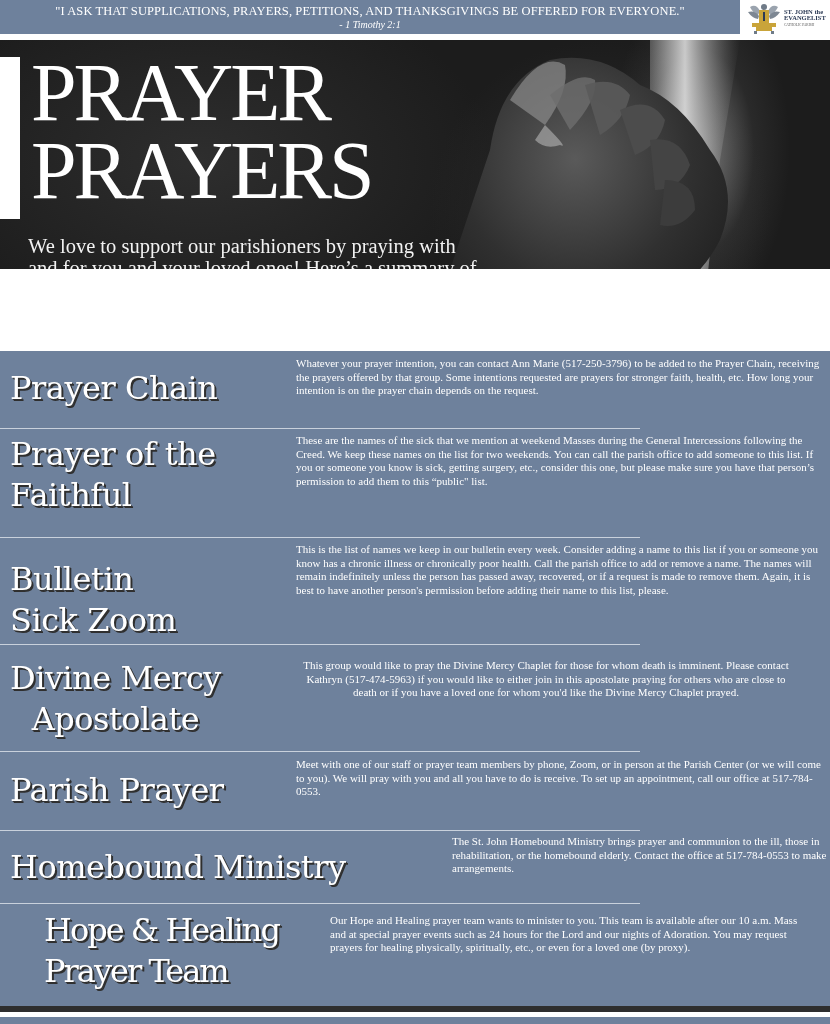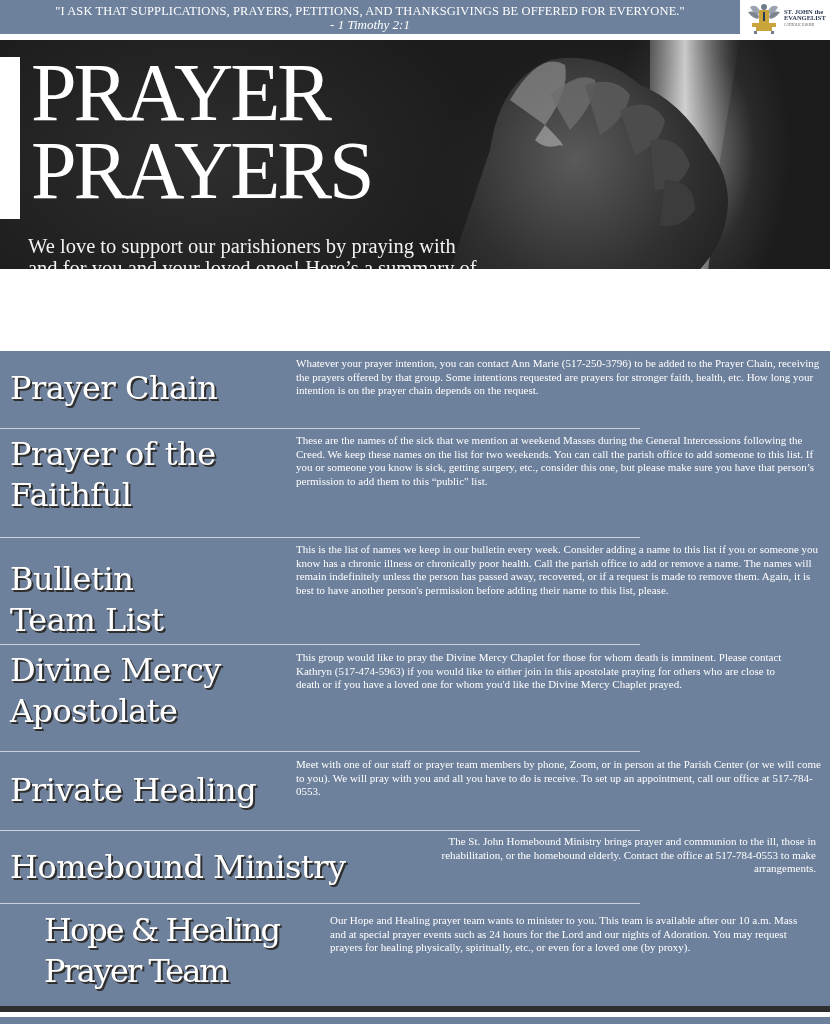--- a/index.html
+++ b/index.html
@@ -2,21 +2,21 @@
 <html><head>
   <meta charset="utf-8">
   <style>
     * { margin: 0; padding: 0; box-sizing: border-box; }
     html, body { width: 830px; height: 1024px; overflow: hidden; background: #ffffff; }
     body { position: relative; font-family: "DejaVu Serif", "Liberation Serif", serif; }
 
     
     .topbar { position: absolute; left: 0; top: 0; width: 740px; height: 34px; background: #6e819c; color: #fff; text-align: center; }
     .topbar .quote { font-family: "Liberation Serif", serif; font-size: 12.5px; letter-spacing: 0.1px; line-height: 14px; padding-top: 4px; }
-    .topbar .cite { font-family: "Liberation Serif", serif; font-style: italic; font-size: 13px; line-height: 13px; }
+    .topbar .cite { font-family: "Liberation Serif", serif; font-style: italic; font-size: 10px; line-height: 13px; }
     .logo { position: absolute; left: 742px; top: 0; width: 88px; height: 36px; background: #fff; display: flex; align-items: center; }
     .logo .crest { width: 36px; height: 34px; margin-left: 4px; }
     .logo .lt { font-family: "Liberation Serif", serif; color: #2b3a55; margin-left: 2px; line-height: 1; }
     .logo .lt .l1 { font-size: 6.5px; font-weight: bold; display: block; }
     .logo .lt .l2 { font-size: 6.5px; font-weight: bold; display: block; }
     .logo .lt .l3 { font-size: 3.5px; display: block; margin-top: 2px; color: #555; }
 
     
     .hero { position: absolute; left: 0; top: 40px; width: 830px; height: 229px; overflow: hidden;
       background:
@@ -112,40 +112,40 @@
   </div>
   <div class="sep" style="top:77px;"></div>
 
   <div class="sec" style="top:78px;height:108px;">
     <div class="label" style="top:5px;"><span>Prayer of the</span><br><span>Faithful</span></div>
     <div class="desc" style="left:296px;top:5px;width:528px;">These are the names of the sick that we mention at weekend Masses during the General Intercessions following the Creed. We keep these names on the list for two weekends. You can call the parish office to add someone to this list. If you or someone you know is sick, getting surgery, etc., consider this one, but please make sure you have that person’s permission to add them to this “public" list.</div>
   </div>
   <div class="sep" style="top:186px;"></div>
 
   <div class="sec" style="top:187px;height:106px;">
-    <div class="label" style="top:5px;margin-top:16px;"><span>Bulletin</span><br><span>Team List</span></div>
+    <div class="label" style="top:5px;margin-top:16px;"><span>Bulletin</span><br><span>Sick Zoom</span></div>
     <div class="desc" style="left:296px;top:5px;width:530px;">This is the list of names we keep in our bulletin every week. Consider adding a name to this list if you or someone you know has a chronic illness or chronically poor health. Call the parish office to add or remove a name. The names will remain indefinitely unless the person has passed away, recovered, or if a request is made to remove them. Again, it is best to have another person's permission before adding their name to this list, please.</div>
   </div>
   <div class="sep" style="top:293px;"></div>
 
-  <div class="sec" style="top:294px;height:106px;">
+  <div class="sec" style="top:302px;height:106px;text-align:center;">
     <div class="label" style="top:5px;"><span>Divine Mercy</span><br><span>Apostolate</span></div>
     <div class="desc" style="left:296px;top:6px;width:500px;">This group would like to pray the Divine Mercy Chaplet for those for whom death is imminent. Please contact Kathryn (517-474-5963) if you would like to either join in this apostolate praying for others who are close to death or if you have a loved one for whom you'd like the Divine Mercy Chaplet prayed.</div>
   </div>
   <div class="sep" style="top:400px;"></div>
 
   <div class="sec" style="top:401px;height:78px;">
-    <div class="label" style="top:18px;"><span>Private Healing</span></div>
+    <div class="label" style="top:18px;"><span>Parish Prayer</span></div>
     <div class="desc" style="left:296px;top:6px;width:528px;">Meet with one of our staff or prayer team members by phone, Zoom, or in person at the Parish Center (or we will come to you). We will pray with you and all you have to do is receive. To set up an appointment, call our office at 517-784-0553.</div>
   </div>
   <div class="sep" style="top:479px;"></div>
 
   <div class="sec" style="top:480px;height:72px;">
     <div class="label" style="top:16px;"><span>Homebound Ministry</span></div>
-    <div class="desc" style="left:438px;top:4px;width:378px;text-align:right;">The St. John Homebound Ministry brings prayer and communion to the ill, those in rehabilitation, or the homebound elderly. Contact the office at 517-784-0553 to make arrangements.</div>
+    <div class="desc" style="left:452px;top:4px;width:378px;">The St. John Homebound Ministry brings prayer and communion to the ill, those in rehabilitation, or the homebound elderly. Contact the office at 517-784-0553 to make arrangements.</div>
   </div>
   <div class="sep" style="top:552px;"></div>
 
   <div class="sec" style="top:553px;height:102px;margin-left:34px;">
     <div class="label" style="top:6px;letter-spacing:-2px;"><span>Hope &amp; Healing</span><br><span>Prayer Team</span></div>
     <div class="desc" style="left:296px;top:10px;width:480px;">Our Hope and Healing prayer team wants to minister to you. This team is available after our 10 a.m. Mass and at special prayer events such as 24 hours for the Lord and our nights of Adoration. You may request prayers for healing physically, spiritually, etc., or even for a loved one (by proxy).</div>
   </div>
 </div>
 
 <div class="footer-dark"></div>

